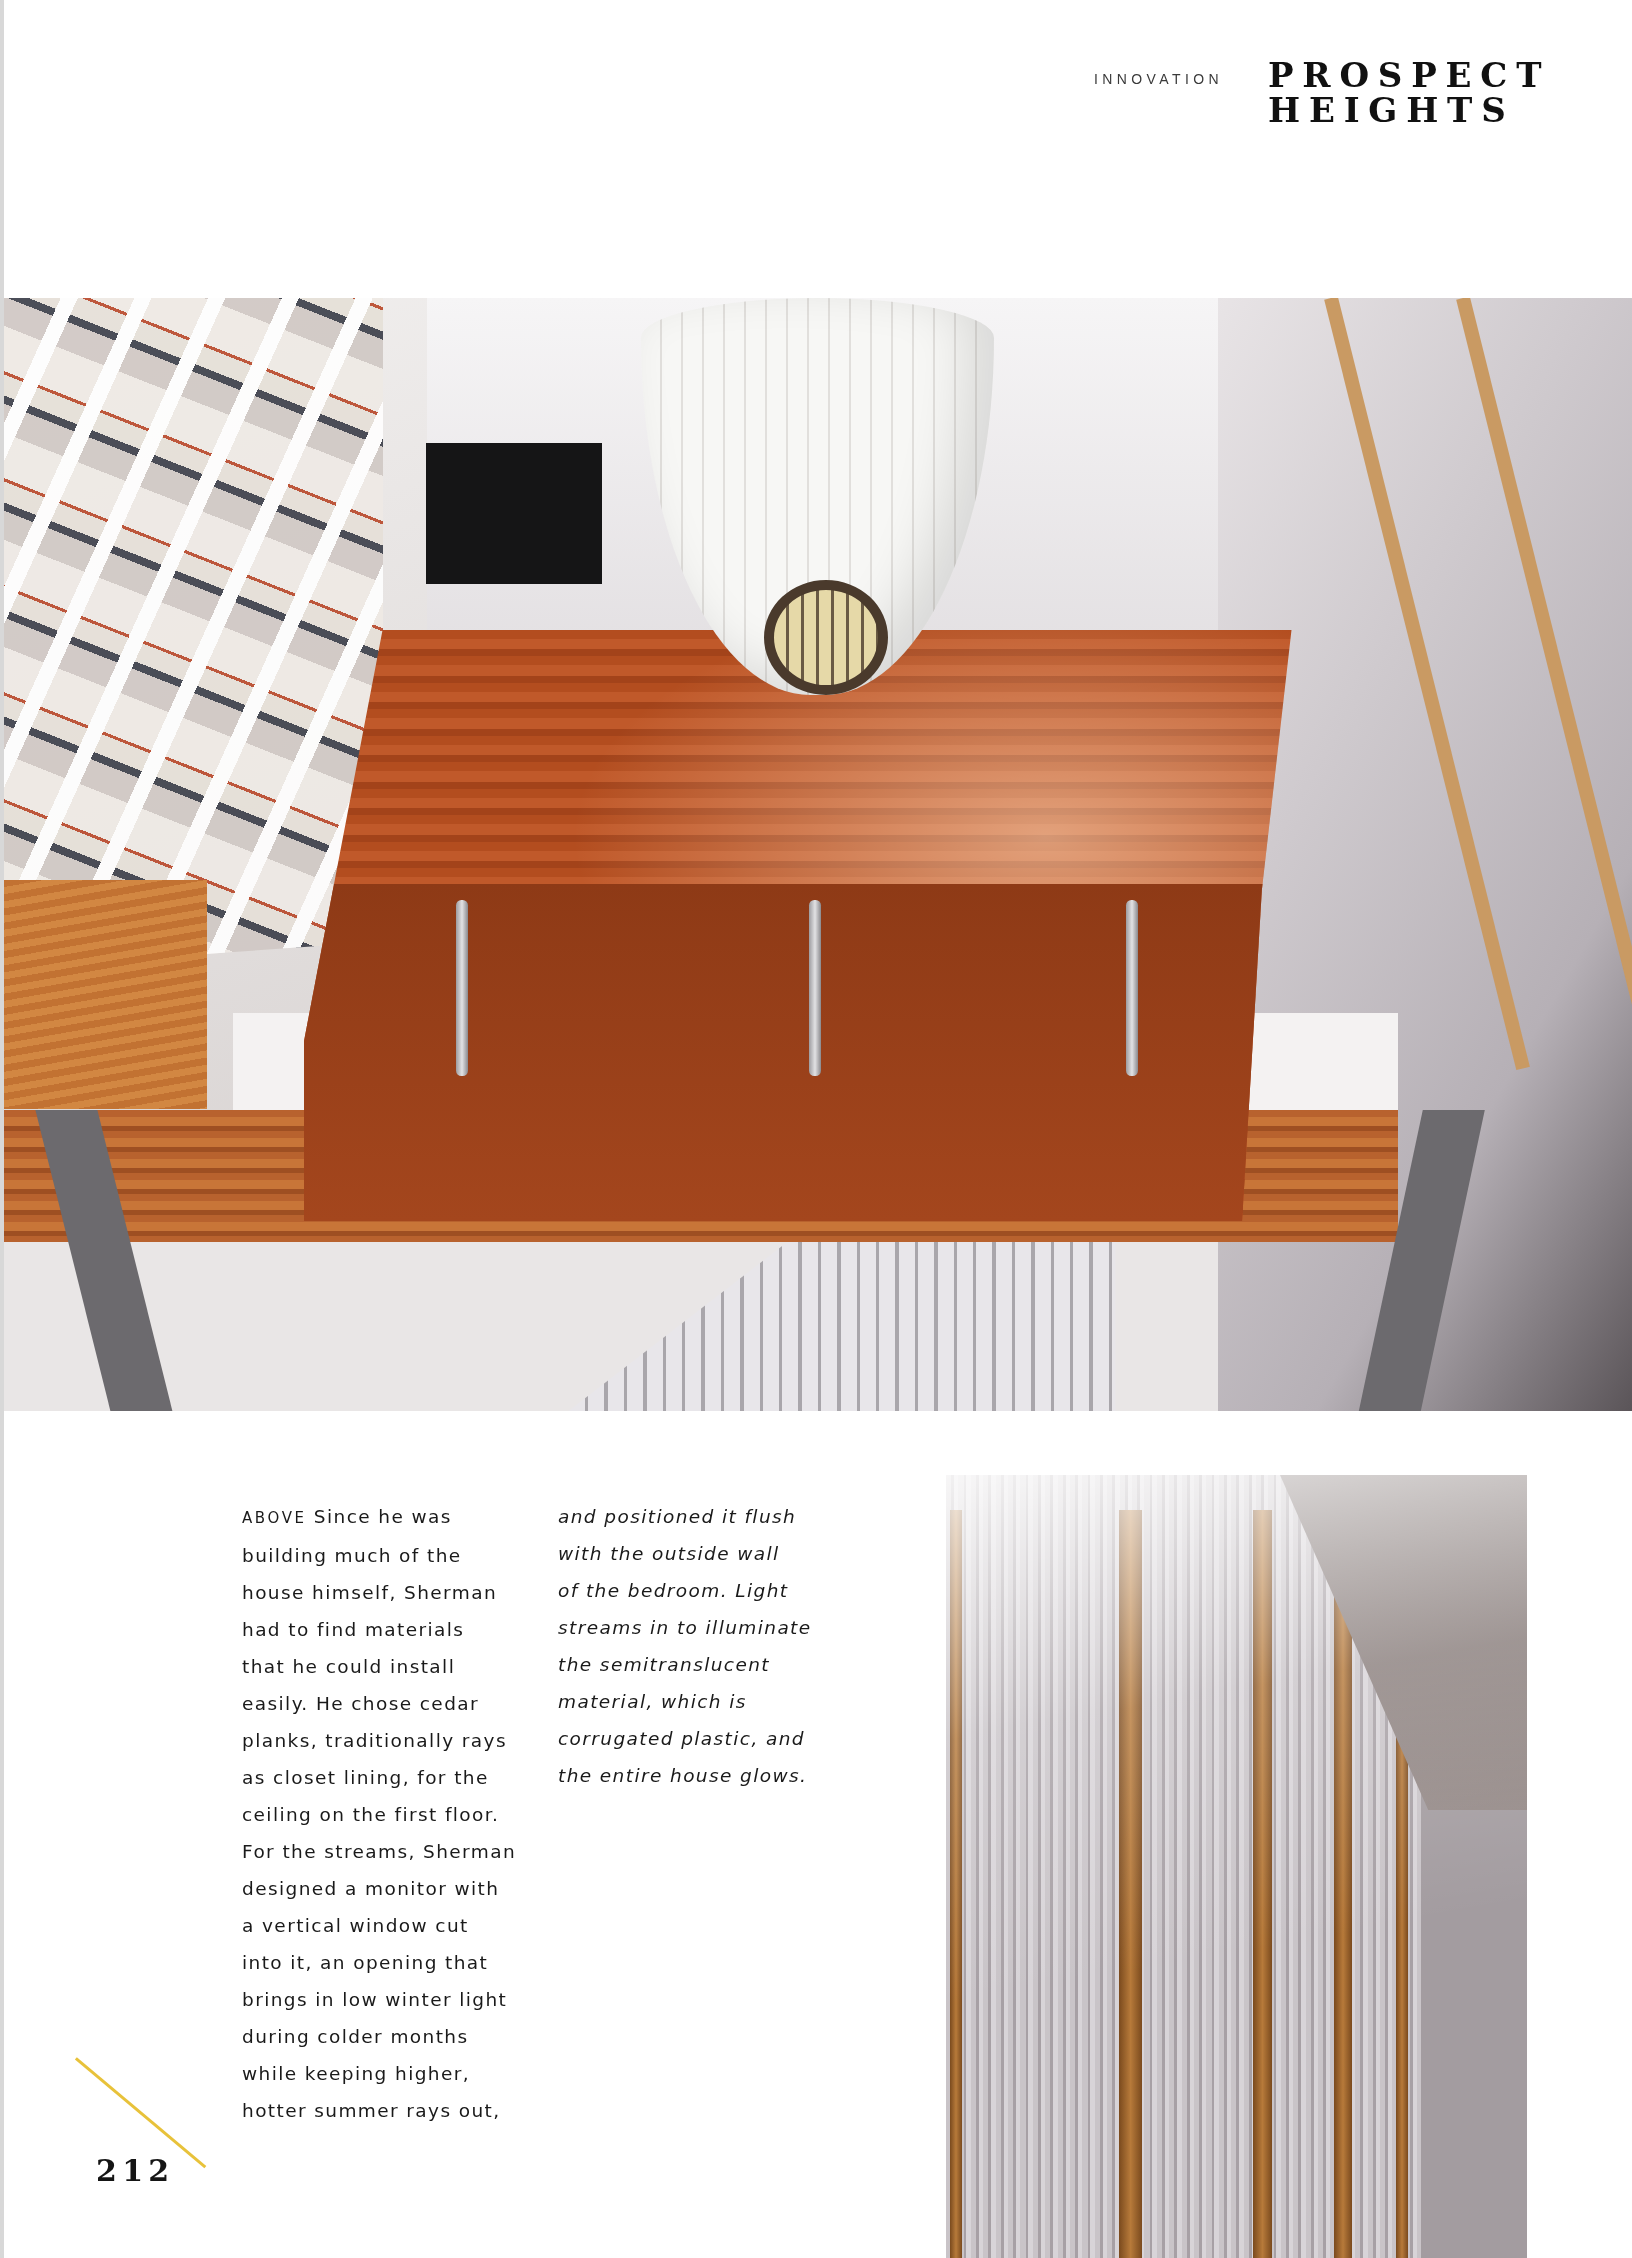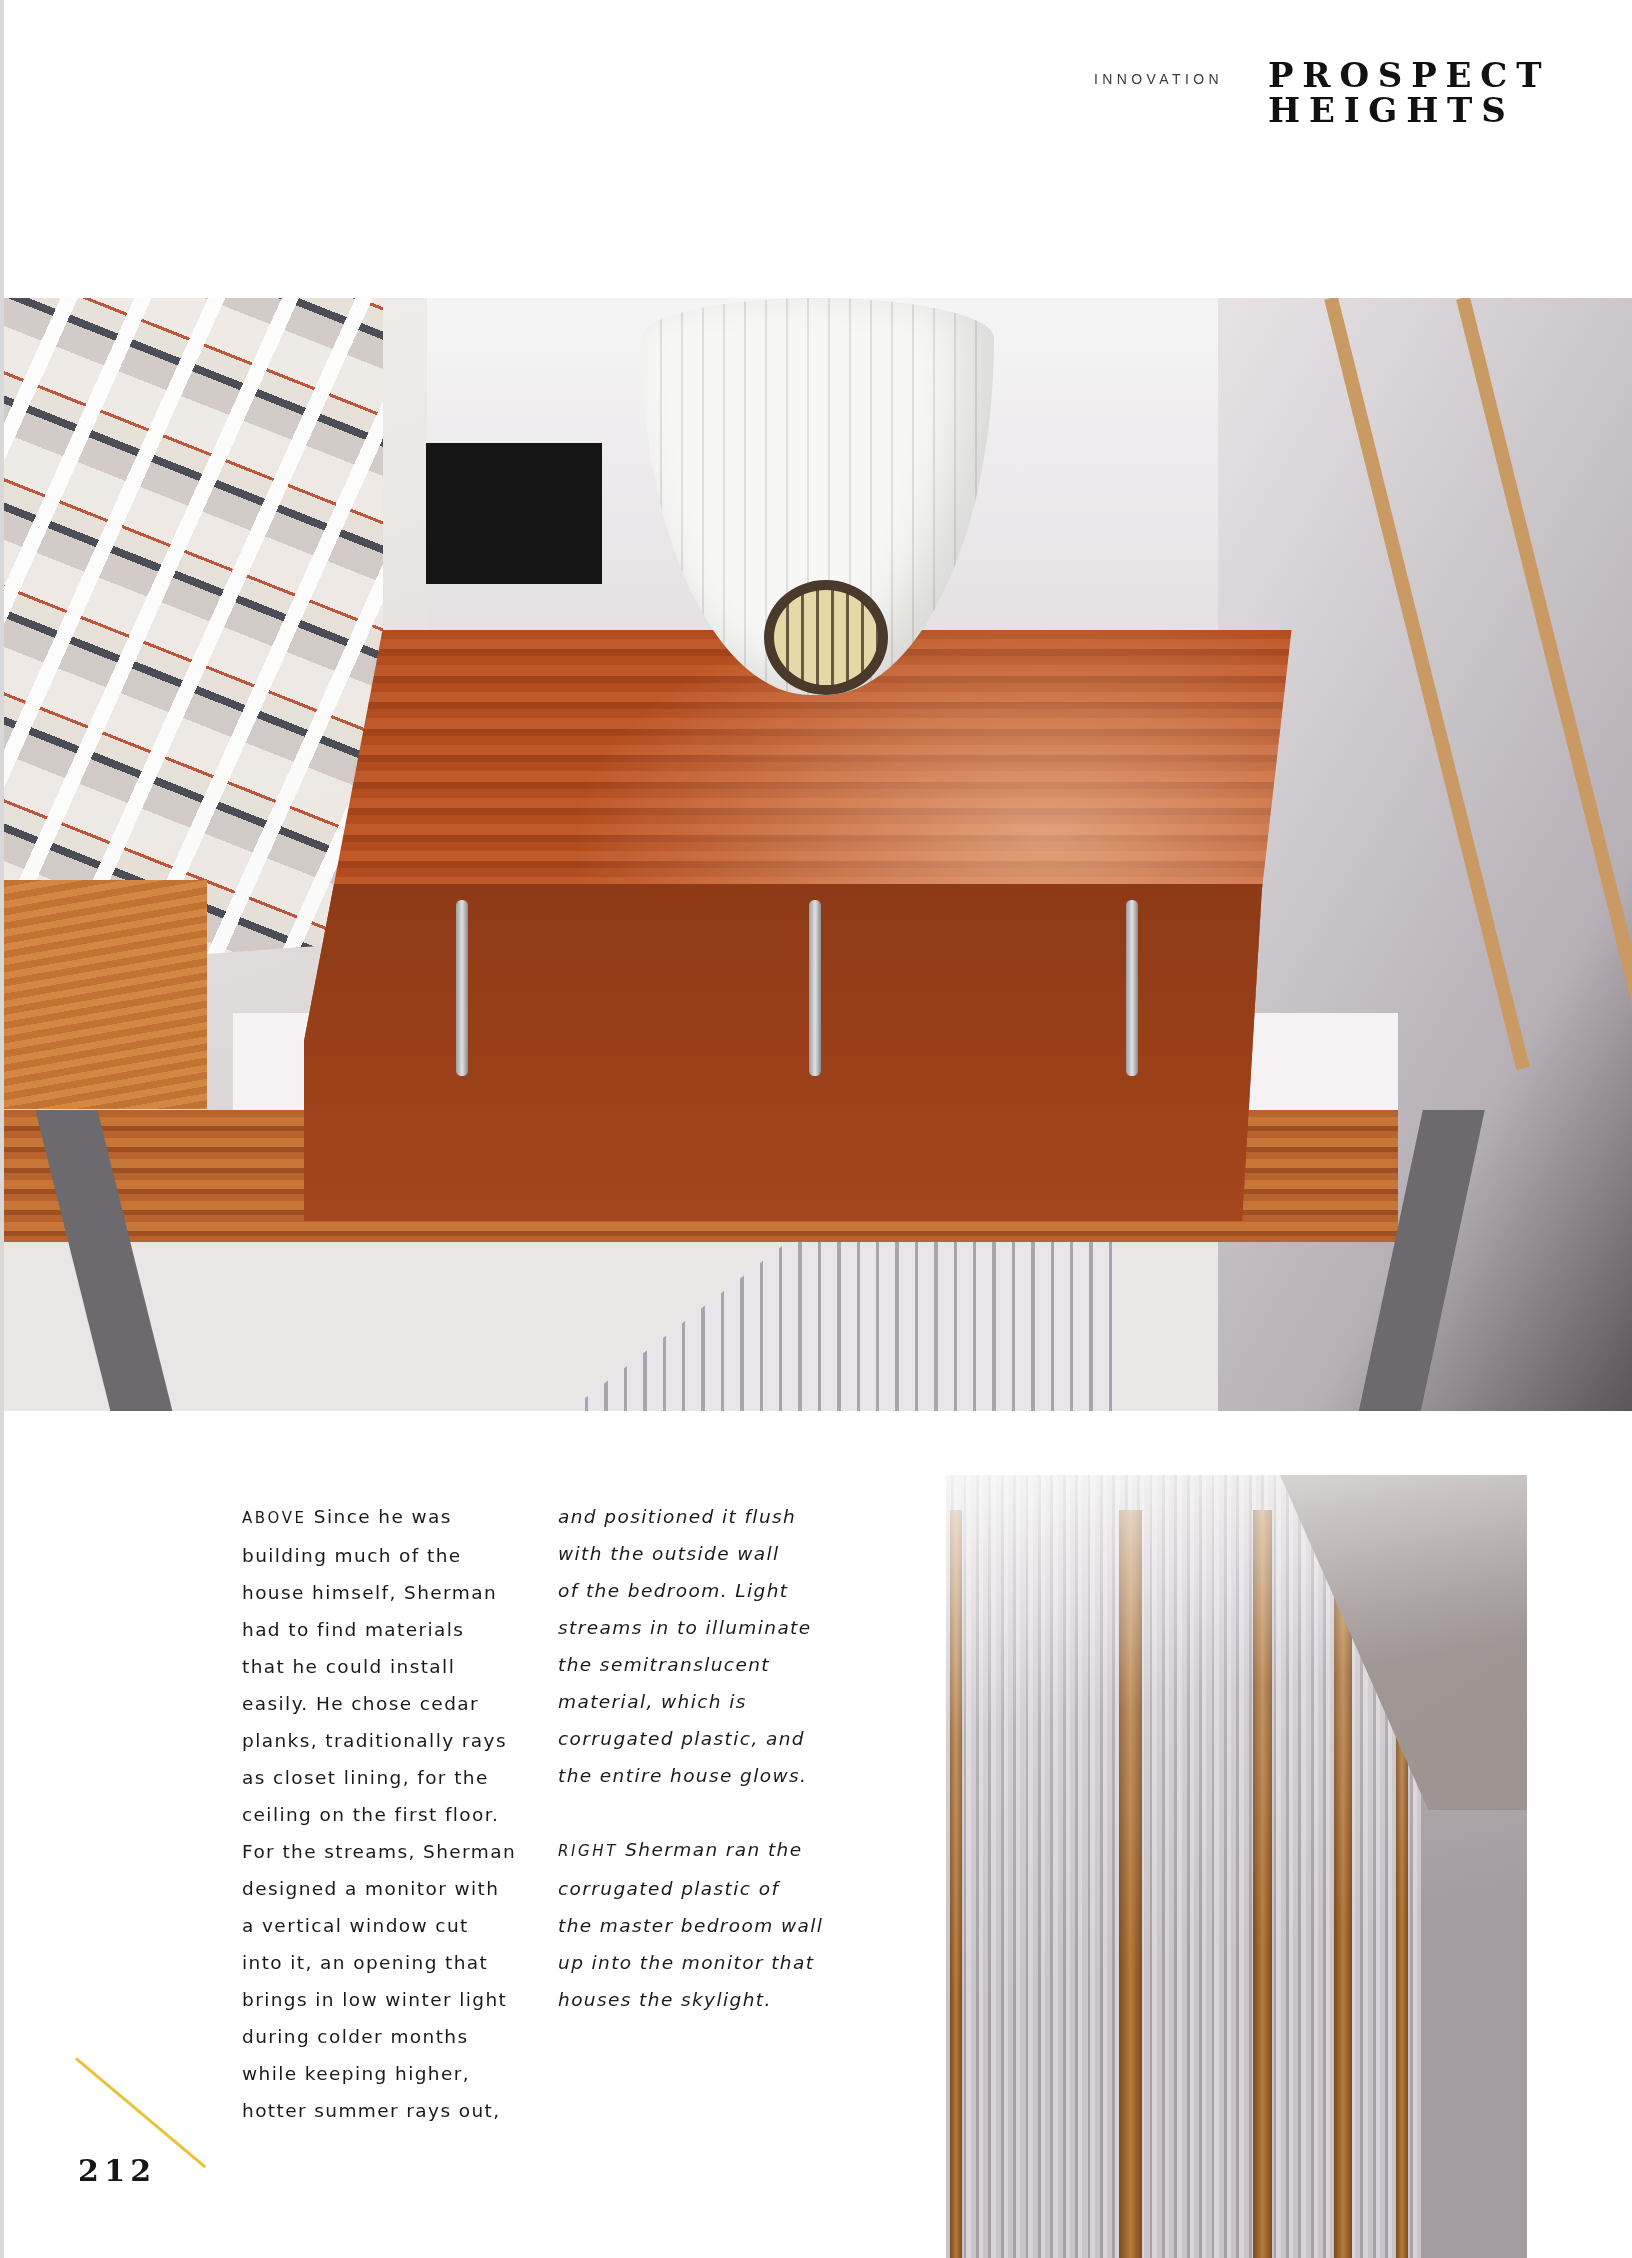--- a/index.html
+++ b/index.html
@@ -50,21 +50,21 @@
 
   
   .photo-right { position: absolute; left: 946px; top: 1475px; width: 581px; height: 783px; overflow: hidden; background: #b8b2b5; }
   .photo-right .ceiling { position: absolute; right: 0; top: 0; width: 247px; height: 335px; background: linear-gradient(180deg,#7a6e6c,#958a88); clip-path: polygon(0 0,100% 0,100% 100%,60% 100%); }
   .photo-right .glow { position: absolute; left: 0; top: 0; width: 100%; height: 100%; background: linear-gradient(170deg, rgba(255,255,255,.85) 0%, rgba(255,255,255,.2) 30%, rgba(0,0,0,0) 60%); }
   .photo-right .panel { position: absolute; left: 0; top: 0; width: 476px; height: 100%;
      background: repeating-linear-gradient(90deg,#c9c4c8 0 5.3px,#a7a0a5 5.3px 8px,#d8d4d8 8px 12.4px); }
   .photo-right .post { position: absolute; top: 35px; bottom: 0; background: linear-gradient(90deg,#7a4a1e,#b77a3a,#7a4a1e); }
   .photo-right .endwall { position: absolute; right: 0; top: 318px; width: 106px; bottom: 0; background: #a39ca0; }
 
-  .page-number { position: absolute; left: 78px; top: 2153px; font-family: "DejaVu Serif", serif; font-weight: bold; font-size: 30px; letter-spacing: 5.3px; color: #151515; }
+  .page-number { position: absolute; left: 96px; top: 2153px; font-family: "DejaVu Serif", serif; font-weight: bold; font-size: 30px; letter-spacing: 5.3px; color: #151515; }
   .accent-line { position: absolute; left: 76px; top: 2057px; width: 169px; height: 2.6px; background: #e8c23a; transform: rotate(40deg); transform-origin: left center; }
 </style>
 </head>
 <body>
 
 <div class="left-edge"></div>
 
 <div class="section-label">INNOVATION</div>
 <div class="page-title">
   <span>PROSPECT</span>
@@ -119,27 +119,20 @@
 <div class="caption col2">
   <p>and positioned it flush</p>
   <p>with the outside wall</p>
   <p>of the bedroom. Light</p>
   <p>streams in to illuminate</p>
   <p>the semitranslucent</p>
   <p>material, which is</p>
   <p>corrugated plastic, and</p>
   <p>the entire house glows.</p>
   <div class="gap"></div>
-  <div>
-    <p><span class="kicker">RIGHT</span> <span>Sherman ran the</span></p>
-    <p>corrugated plastic of</p>
-    <p>the master bedroom wall</p>
-    <p>up into the monitor that</p>
-    <p>houses the skylight.</p>
-  </div>
 </div>
 
 <div class="photo-right" title="Corrugated plastic bedroom wall with cedar battens rising into skylight monitor">
   <div class="panel"></div>
   <div class="post" style="left:3.5px; width:12.4px"></div>
   <div class="post" style="left:173px; width:23px"></div>
   <div class="post" style="left:307px; width:19.4px"></div>
   <div class="post" style="left:388px; width:17.6px"></div>
   <div class="post" style="left:450px; width:12.4px"></div>
   <div class="endwall"></div>

